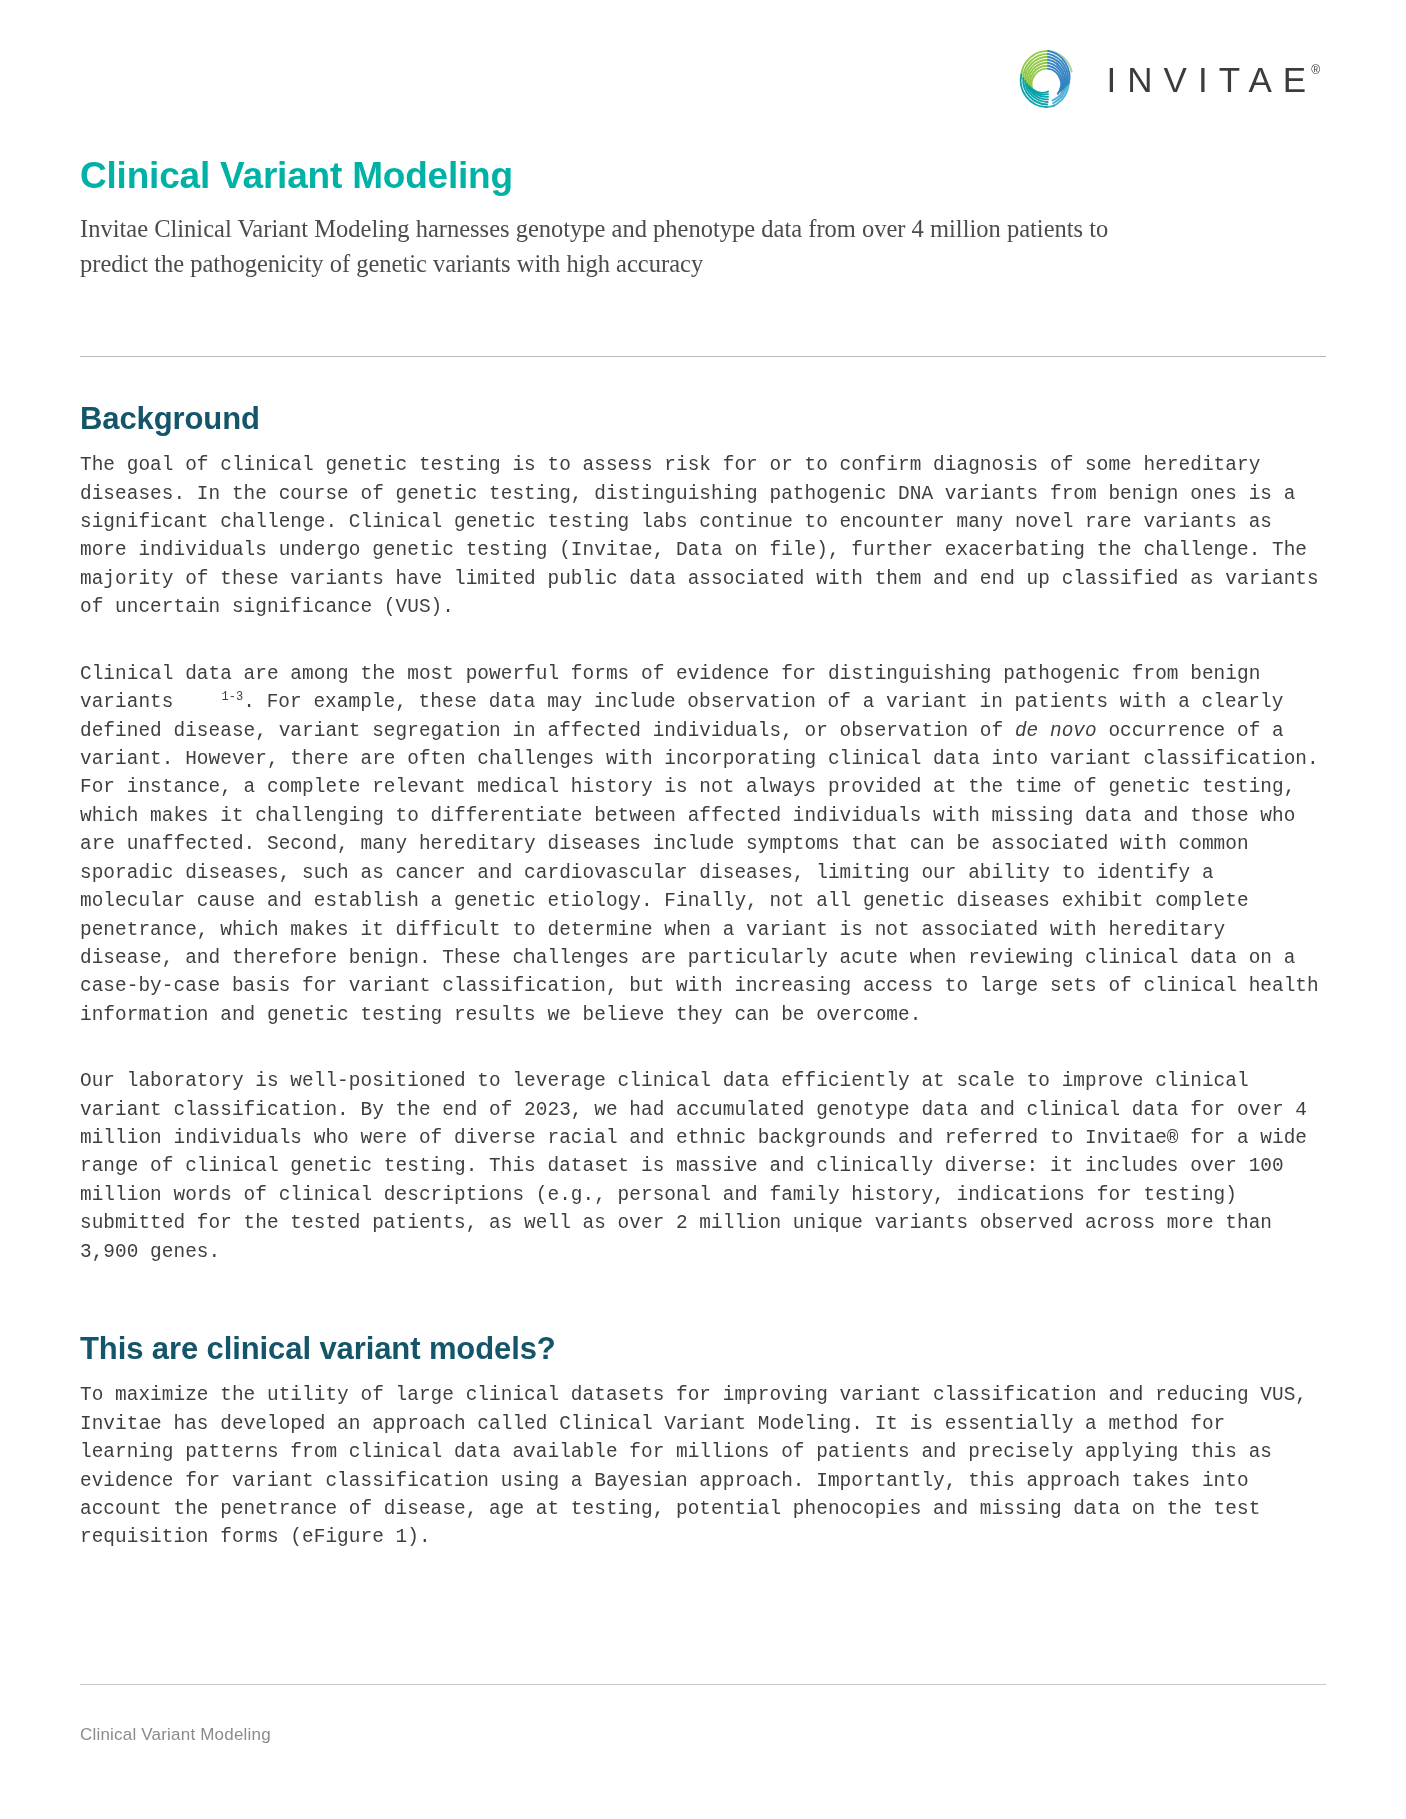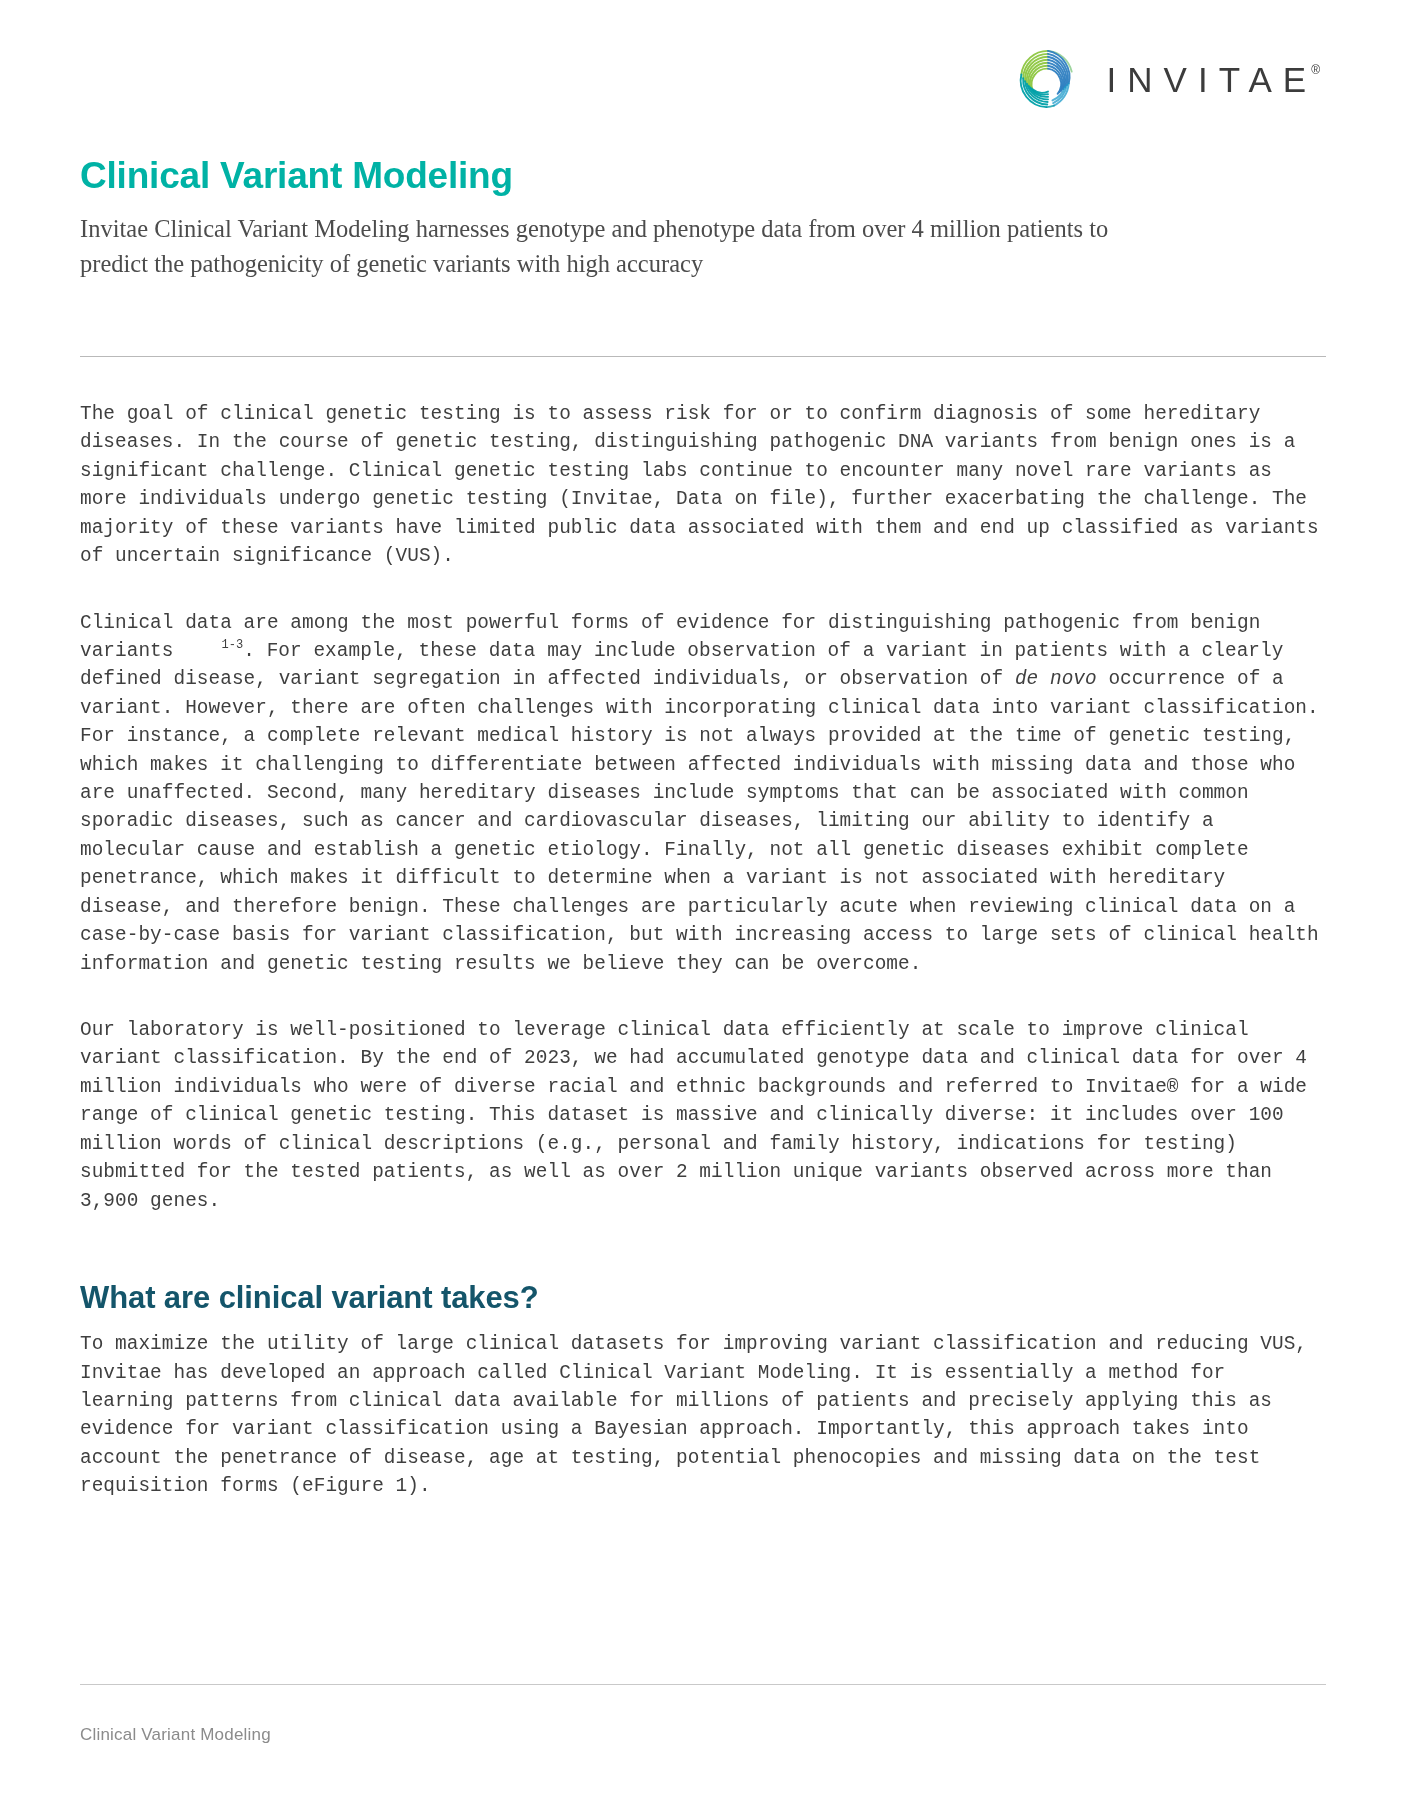--- a/index.html
+++ b/index.html
@@ -200,30 +200,31 @@
 
   <div class="title-block">
     <h1 class="doc-title">Clinical Variant Modeling</h1>
     <p class="doc-subtitle">Invitae Clinical Variant Modeling harnesses genotype and phenotype data from over 4 million patients to predict the pathogenicity of genetic variants with high accuracy</p>
   </div>
 
   <div class="rule rule-top"></div>
 
   <div class="content">
 
+    <h2 class="section-heading">Background</h2>
 
     <p class="body-text">The goal of clinical genetic testing is to assess risk for or to confirm diagnosis of some hereditary diseases. In the course of genetic testing, distinguishing pathogenic DNA variants from benign ones is a significant challenge. Clinical genetic testing labs continue to encounter many novel rare variants as more individuals undergo genetic testing (Invitae, Data on file), further exacerbating the challenge. The majority of these variants have limited public data associated with them and end up classified as variants of uncertain significance (VUS).</p>
 
     <p class="body-text">
       <span>Clinical data are among the most powerful forms of evidence for distinguishing pathogenic from benign variants</span><sup>1-3</sup><span>. For example, these data may include observation of a variant in patients with a clearly defined disease, variant segregation in affected individuals, or observation of </span><i>de novo</i><span> occurrence of a variant. However, there are often challenges with incorporating clinical data into variant classification. For instance, a complete relevant medical history is not always provided at the time of genetic testing, which makes it challenging to differentiate between affected individuals with missing data and those who are unaffected. Second, many hereditary diseases include symptoms that can be associated with common sporadic diseases, such as cancer and cardiovascular diseases, limiting our ability to identify a molecular cause and establish a genetic etiology. Finally, not all genetic diseases exhibit complete penetrance, which makes it difficult to determine when a variant is not associated with hereditary disease, and therefore benign. These challenges are particularly acute when reviewing clinical data on a case-by-case basis for variant classification, but with increasing access to large sets of clinical health information and genetic testing results we believe they can be overcome.</span>
     </p>
 
     <p class="body-text">Our laboratory is well-positioned to leverage clinical data efficiently at scale to improve clinical variant classification. By the end of 2023, we had accumulated genotype data and clinical data for over 4 million individuals who were of diverse racial and ethnic backgrounds and referred to Invitae® for a wide range of clinical genetic testing. This dataset is massive and clinically diverse: it includes over 100 million words of clinical descriptions (e.g., personal and family history, indications for testing) submitted for the tested patients, as well as over 2 million unique variants observed across more than 3,900 genes.</p>
 
-    <h2 class="section-heading second">What are clinical variant takes?</h2>
+    <h2 class="section-heading second">This are clinical variant models?</h2>
 
     <p class="body-text tight">To maximize the utility of large clinical datasets for improving variant classification and reducing VUS, Invitae has developed an approach called Clinical Variant Modeling. It is essentially a method for learning patterns from clinical data available for millions of patients and precisely applying this as evidence for variant classification using a Bayesian approach. Importantly, this approach takes into account the penetrance of disease, age at testing, potential phenocopies and missing data on the test requisition forms (eFigure 1).</p>
 
   </div>
 
   <div class="rule rule-bottom"></div>
 
   <div class="footer">Clinical Variant Modeling</div>
 
 </div>

